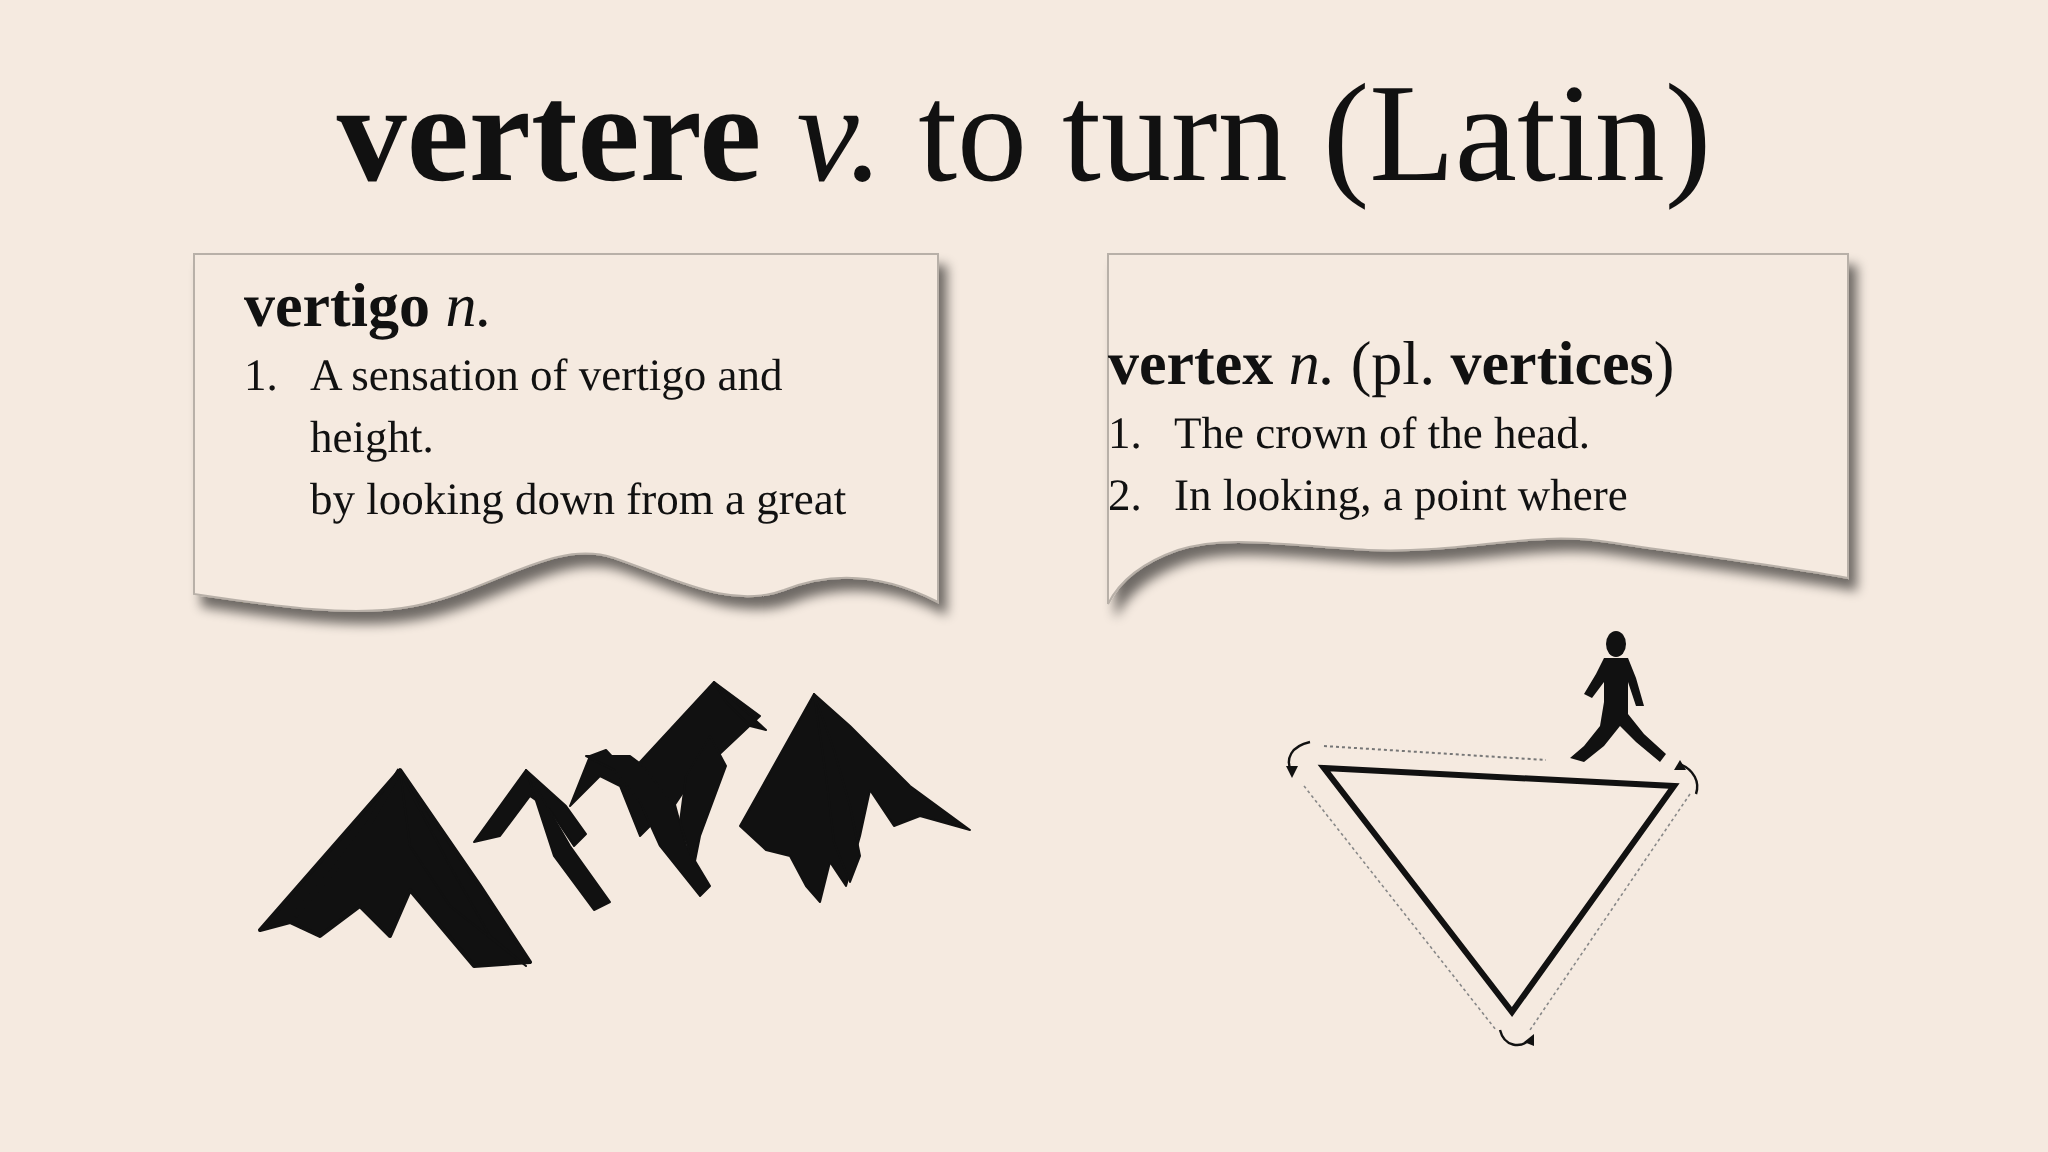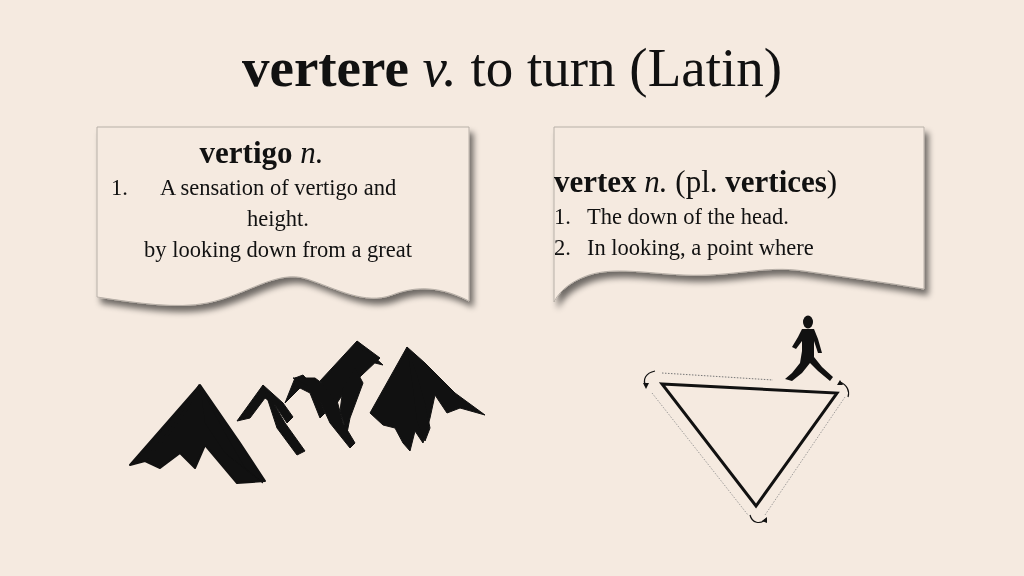--- a/index.html
+++ b/index.html
@@ -5,21 +5,21 @@
   html, body { margin: 0; padding: 0; }
   body {
     width: 1024px; height: 576px; overflow: hidden;
     background: #f5eae0;
     font-family: "Liberation Serif", "DejaVu Serif", serif;
     color: #111;
     position: relative;
   }
   .title {
     position: absolute; left: 0; top: 28px; width: 1024px;
-    text-align: center; font-size: 55px; line-height: 80px;
+    text-align: center; font-size: 70px; line-height: 80px;
   }
   .title b { font-weight: bold; }
   .title i { font-style: italic; }
   .card {
     position: absolute;
   }
   .card svg.bg { position: absolute; left: 0; top: 0; overflow: visible; }
   .card .content { position: absolute; left: 0; top: 0; }
   .head { font-size: 31px; line-height: 38px; white-space: nowrap; }
   .head b { font-weight: bold; }
@@ -48,21 +48,21 @@
             <feFuncA type="linear" slope="0.55"></feFuncA>
           </feComponentTransfer>
         <feMerge>
             <feMergeNode></feMergeNode>
             <feMergeNode in="SourceGraphic"></feMergeNode>
           </feMerge>
       </filter>
     </defs>
     <path d="M0,0 L372,0 L372,174 C345,160 320,158 295,168 C268,178 240,162 210,152 C180,142 150,168 110,176 C80,182 40,176 0,170 Z" fill="#f5eae0" stroke="#b8b0a8" stroke-width="1" filter="url(#sh1)"></path>
   </svg>
-  <div class="content" style="left:14px; top:7px;text-align:center;">
+  <div class="content" style="left:25px; top:7px;">
     <div class="head">
       <b>vertigo</b> <i>n.</i>
     </div>
     <ol>
       <li>
         <span class="num">1.</span>
         <div>A sensation of vertigo and</div>
         <div>height.</div>
         <div>by looking down from a great</div>
       </li>
@@ -87,21 +87,21 @@
     </defs>
     <path d="M0,0 L370,0 L370,162 C330,155 290,150 250,144 C210,138 180,150 130,148 C90,146 60,140 35,148 C15,155 5,165 0,175 Z" fill="#f5eae0" stroke="#b8b0a8" stroke-width="1" filter="url(#sh2)"></path>
   </svg>
   <div class="content" style="left:0; top:7px;margin-top:29px;">
     <div class="head">
       <b>vertex</b> <i>n.</i> <span>(pl.</span> <b>vertices</b><span>)</span>
     </div>
     <ol>
       <li>
         <span class="num">1.</span>
-        <div>The down of the head.</div>
+        <div>The crown of the head.</div>
       </li>
       <li>
         <span class="num">2.</span>
         <div>In looking, a point where</div>
       </li>
     </ol>
   </div>
 </div>
 
 <svg class="illus" style="left:125px; top:333px;" width="365" height="160" viewBox="0 0 365 160">

